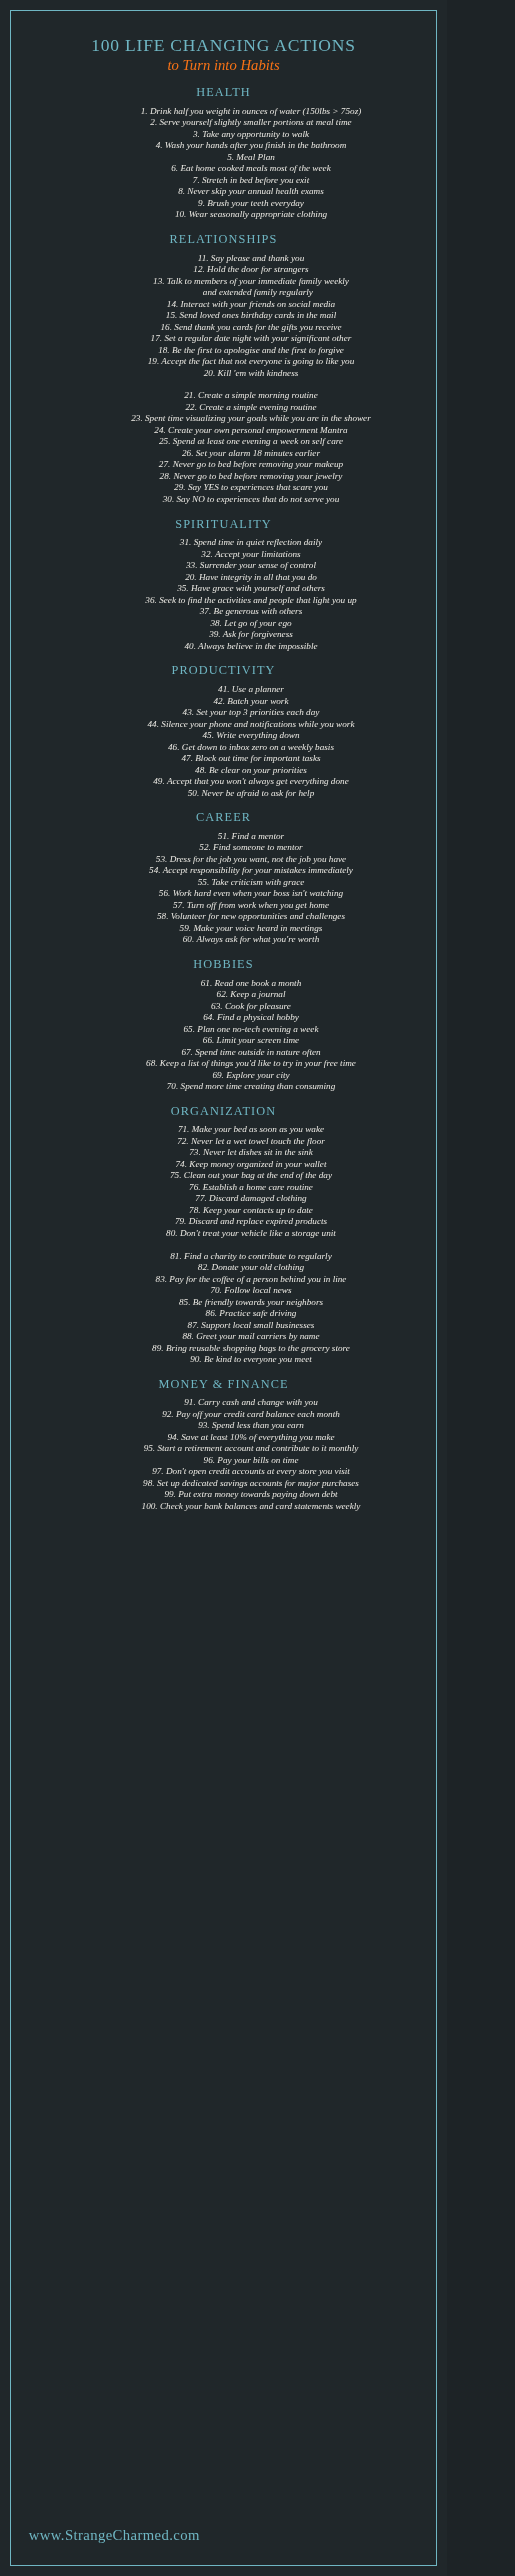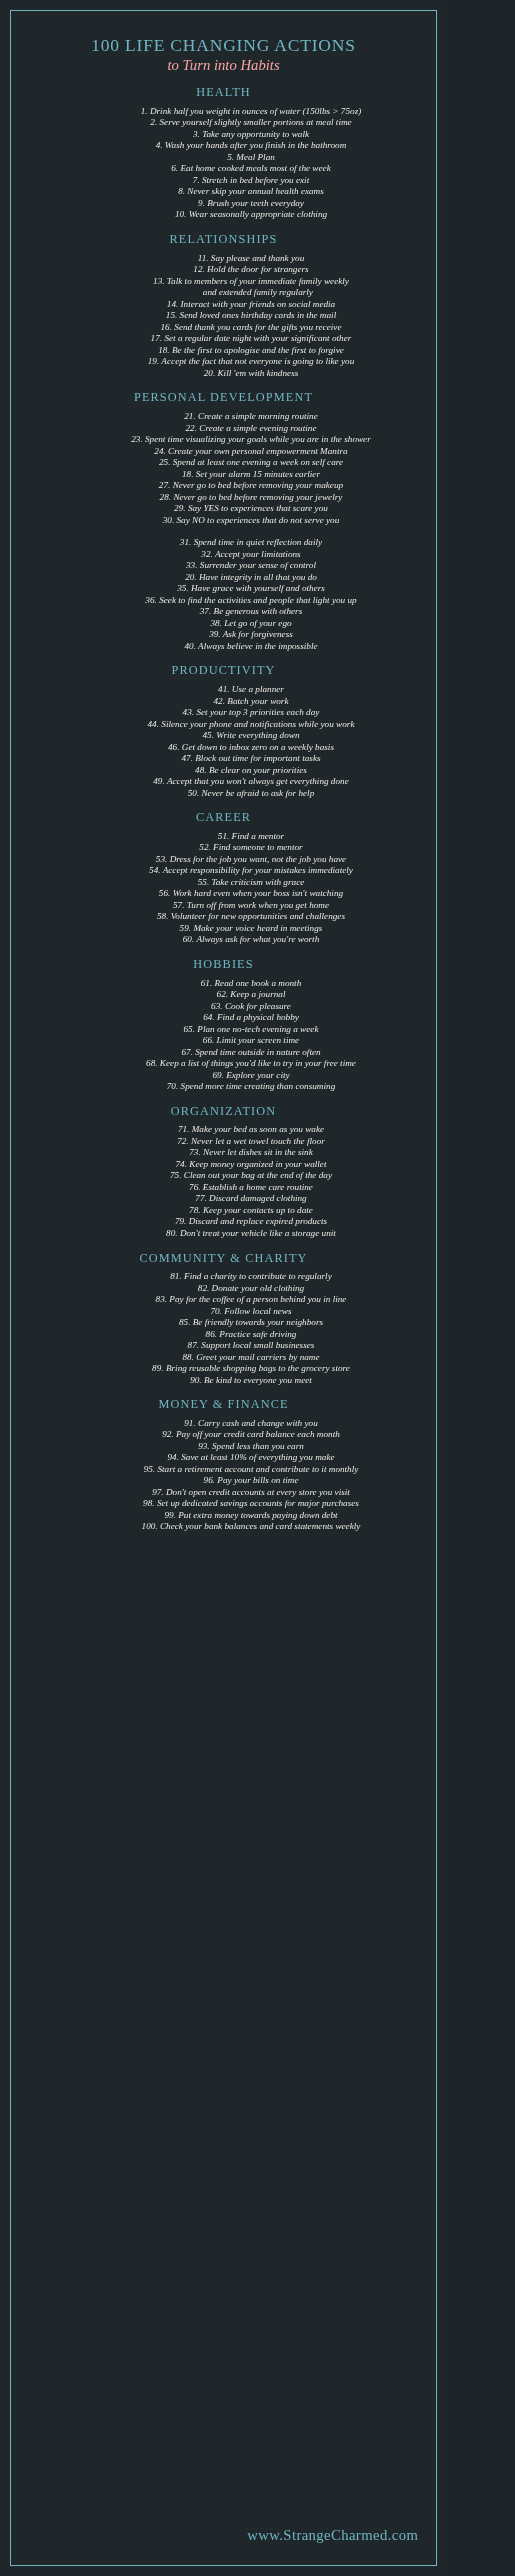--- a/index.html
+++ b/index.html
@@ -38,21 +38,21 @@
     font-size: 17.5px;
     letter-spacing: 0.8px;
     color: #6fb6c3;
     font-variant: small-caps;
     white-space: nowrap;
   }
   .title-sub {
     font-family: "Liberation Serif", serif;
     font-style: italic;
     font-size: 14.7px;
-    color: #fca5a5;
+    color: #f97316;
     margin-top: 1.4px;
   }
   .sections {
     flex: 1 1 auto;
     display: flex;
     flex-direction: column;
     padding-top: 7px;
   }
   .section {
     margin-bottom: 11.2px;
@@ -74,21 +74,21 @@
   }
   .items li {
     font-family: "Liberation Serif", serif;
     font-style: italic;
     font-size: 9.2px;
     line-height: 11.5px;
     color: #eceae4;
     white-space: pre-wrap;
   }
   .footer {
-    text-align: right;
+    text-align: left;
     padding-top: 7px;
     padding-bottom: 2.8px;
   }
   .footer-url {
     font-family: "Liberation Serif", serif;
     font-size: 14.7px;
     color: #6fb6c3;
     letter-spacing: 0.4px;
   }
 </style>
@@ -132,36 +132,36 @@
           <li>15. Send loved ones birthday cards in the mail</li>
           <li>16. Send thank you cards for the gifts you receive</li>
           <li>17. Set a regular date night with your significant other</li>
           <li>18. Be the first to apologise and the first to forgive</li>
           <li>19. Accept the fact that not everyone is going to like you</li>
           <li>20. Kill 'em with kindness</li>
         </ul>
       </div>
 
       <div class="section">
-        <div class="section-title">PERSONAL DEVELOPMENT</div>
         <ul class="items">
           <li>21. Create a simple morning routine</li>
           <li>22. Create a simple evening routine</li>
           <li>23. Spent time visualizing your goals while you are in the shower</li>
           <li>24. Create your own personal empowerment Mantra</li>
           <li>25. Spend at least one evening a week on self care</li>
-          <li>18. Set your alarm 15 minutes earlier</li>
+          <li>26. Set your alarm 18 minutes earlier</li>
           <li>27. Never go to bed before removing your makeup</li>
           <li>28. Never go to bed before removing your jewelry</li>
           <li>29. Say YES to experiences that scare you</li>
           <li>30. Say NO to experiences that do not serve you</li>
         </ul>
       </div>
 
       <div class="section">
+        <div class="section-title">SPIRITUALITY</div>
         <ul class="items">
           <li>31. Spend time in quiet reflection daily</li>
           <li>32. Accept your limitations</li>
           <li>33. Surrender your sense of control</li>
           <li>20. Have integrity in all that you do</li>
           <li>35. Have grace with yourself and others</li>
           <li>36. Seek to find the activities and people that light you up</li>
           <li>37. Be generous with others</li>
           <li>38. Let go of your ego</li>
           <li>39. Ask for forgiveness</li>
@@ -227,21 +227,20 @@
           <li>75. Clean out your bag at the end of the day</li>
           <li>76. Establish a home care routine</li>
           <li>77. Discard damaged clothing</li>
           <li>78. Keep your contacts up to date</li>
           <li>79. Discard and replace expired products</li>
           <li>80. Don't treat your vehicle like a storage unit</li>
         </ul>
       </div>
 
       <div class="section">
-        <div class="section-title">COMMUNITY &amp; CHARITY</div>
         <ul class="items">
           <li>81. Find a charity to contribute to regularly</li>
           <li>82. Donate your old clothing</li>
           <li>83. Pay for the coffee of a person behind you in line</li>
           <li>70. Follow local news</li>
           <li>85. Be friendly towards your neighbors</li>
           <li>86. Practice safe driving</li>
           <li>87. Support local small businesses</li>
           <li>88. Greet your mail carriers by name</li>
           <li>89. Bring reusable shopping bags to the grocery store</li>

